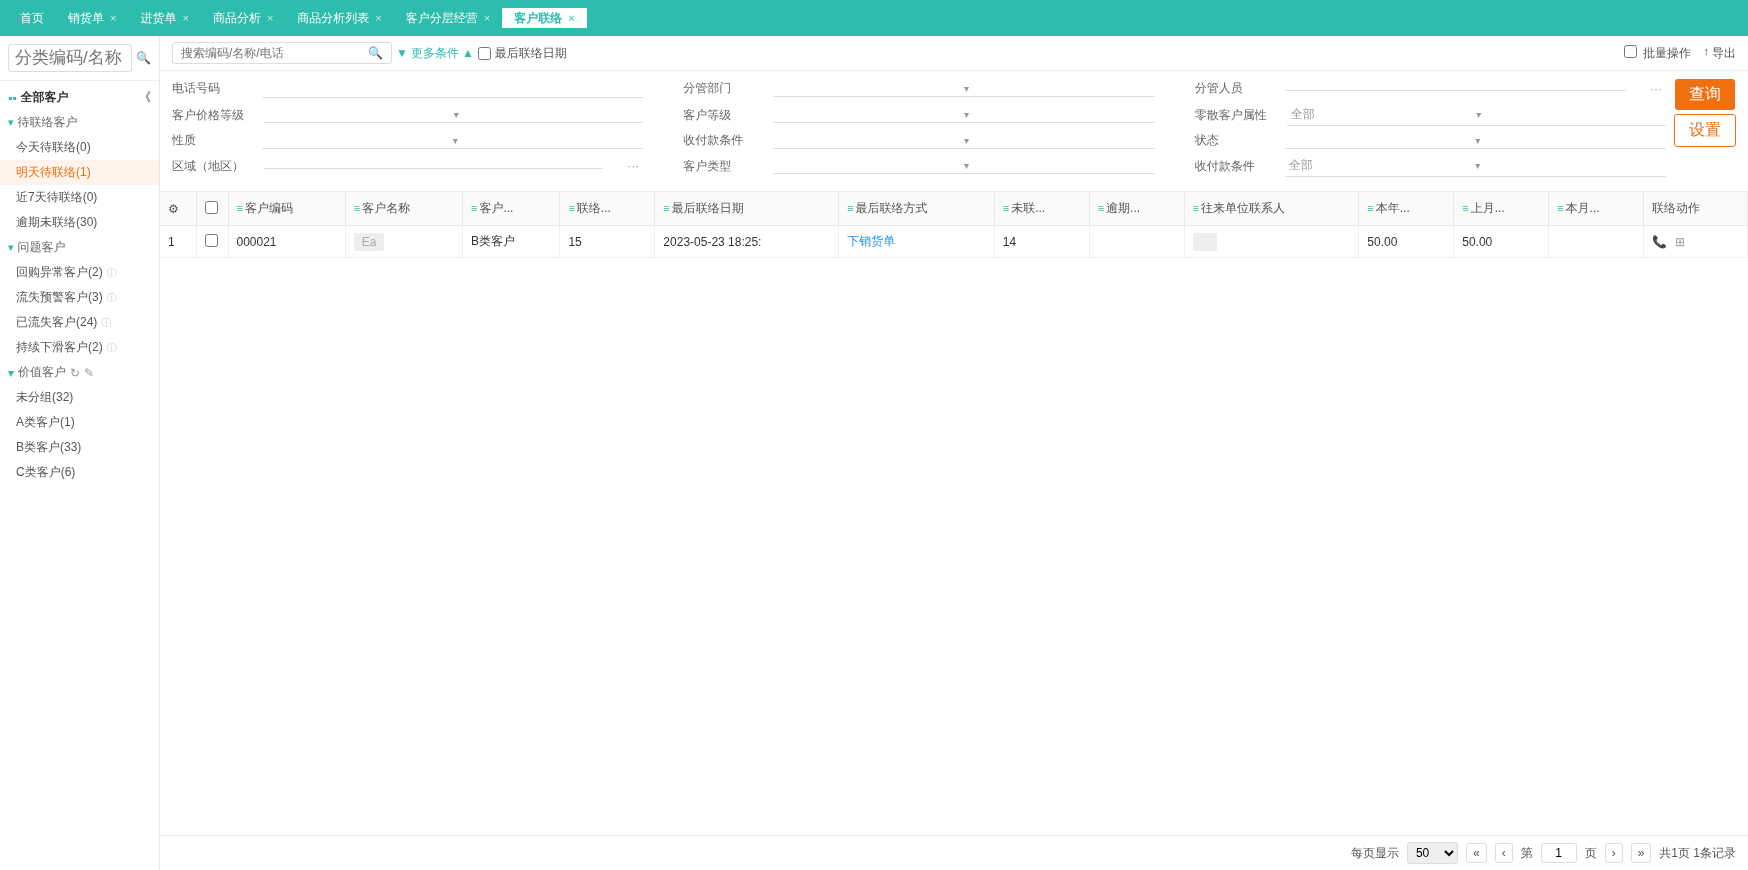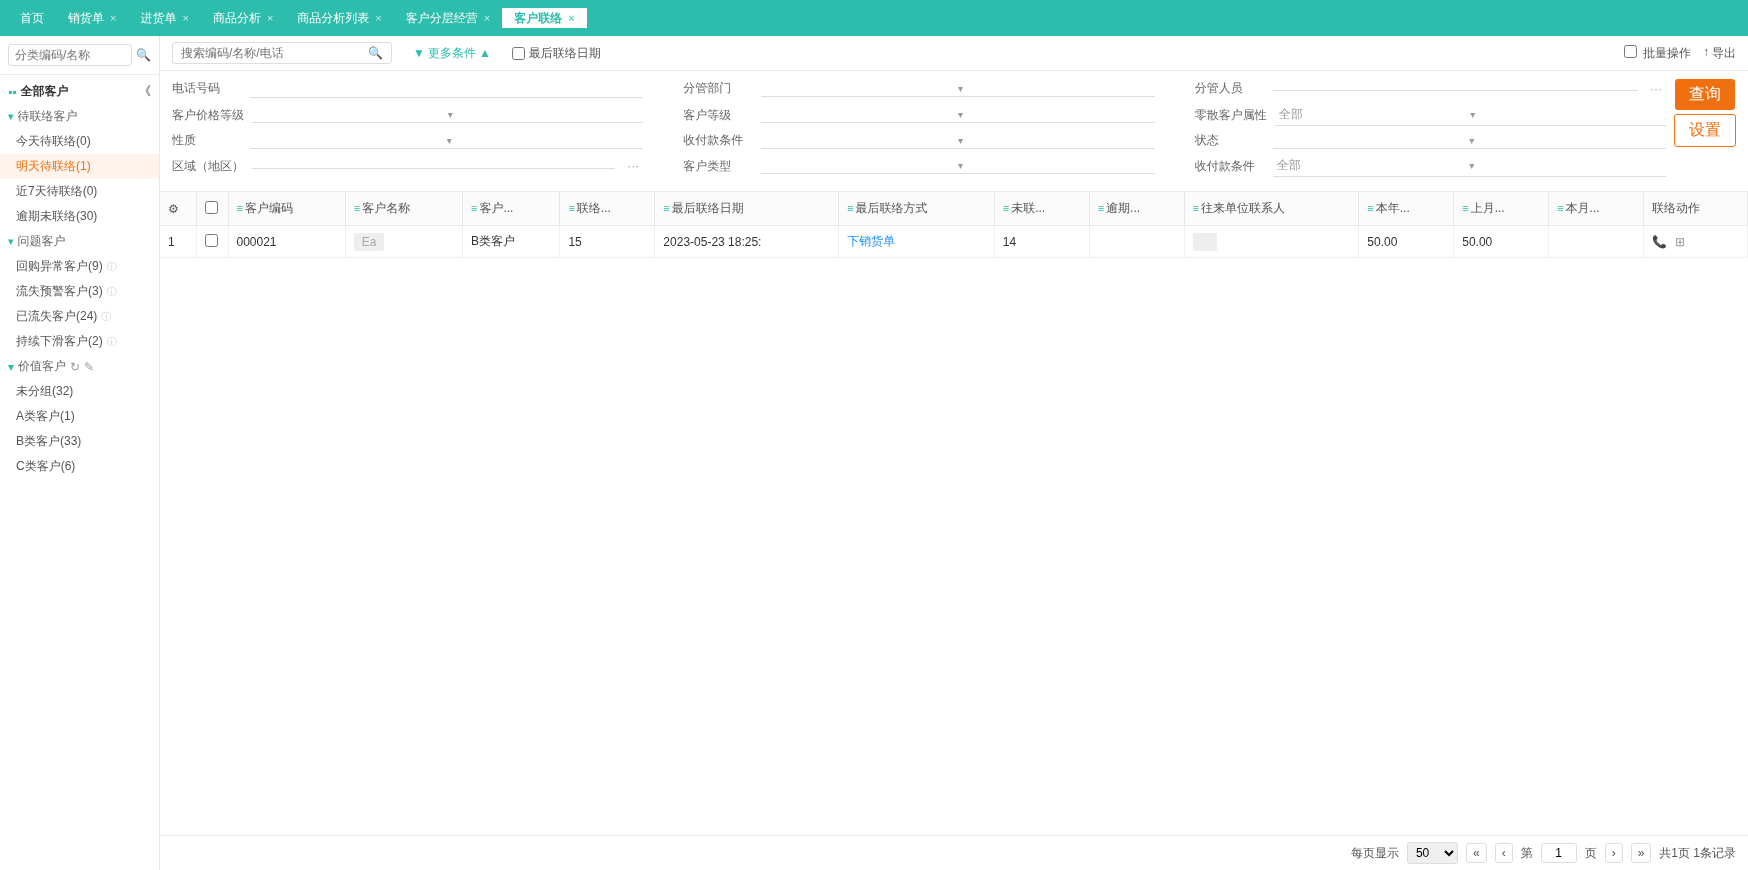--- a/index.html
+++ b/index.html
@@ -52,21 +52,21 @@
       padding: 8px;
       display: flex;
       align-items: center;
       border-bottom: 1px solid #eee;
     }
     .sidebar-search input {
       border: 1px solid #ddd;
       border-radius: 3px;
       padding: 3px 6px;
       width: 100%;
-      font-size: 12px;
+      font-size: 17px;
       outline: none;
     }
     .sidebar-search-icon {
       margin-left: 4px;
       color: #999;
       cursor: pointer;
     }
     .sidebar-group-header {
       display: flex;
       align-items: center;
@@ -117,21 +117,21 @@
       overflow: hidden;
     }
 
     
     .search-bar {
       background: #fff;
       padding: 6px 12px;
       display: flex;
       align-items: center;
       border-bottom: 1px solid #eee;
-      gap: 21px;
+      gap: 4px;
     }
     .search-input-wrapper {
       display: flex;
       align-items: center;
       border: 1px solid #ddd;
       border-radius: 3px;
       padding: 3px 8px;
       width: 220px;
     }
     .search-input-wrapper input {
@@ -181,21 +181,21 @@
       display: flex;
       align-items: center;
       margin-bottom: 6px;
       gap: 0;
     }
     .filter-cell {
       display: flex;
       align-items: center;
       flex: 1;
       min-width: 0;
-      gap: 8px;
+      gap: 20px;
     }
     .filter-label {
       color: #666;
       white-space: nowrap;
       min-width: 70px;
     }
     .filter-input {
       flex: 1;
       border: none;
       border-bottom: 1px solid #ddd;
@@ -377,21 +377,21 @@
       <span>近7天待联络(0)</span>
     </div>
     <div class="sidebar-item">
       <span>逾期未联络(30)</span>
     </div>
 
     <div class="sidebar-section-title">
       <span>问题客户</span>
     </div>
     <div class="sidebar-item">
-      <span>回购异常客户(9)</span>
+      <span>回购异常客户(2)</span>
       <span class="info-icon">ⓘ</span>
     </div>
     <div class="sidebar-item">
       <span>流失预警客户(3)</span>
       <span class="info-icon">ⓘ</span>
     </div>
     <div class="sidebar-item">
       <span>已流失客户(24)</span>
       <span class="info-icon">ⓘ</span>
     </div>

